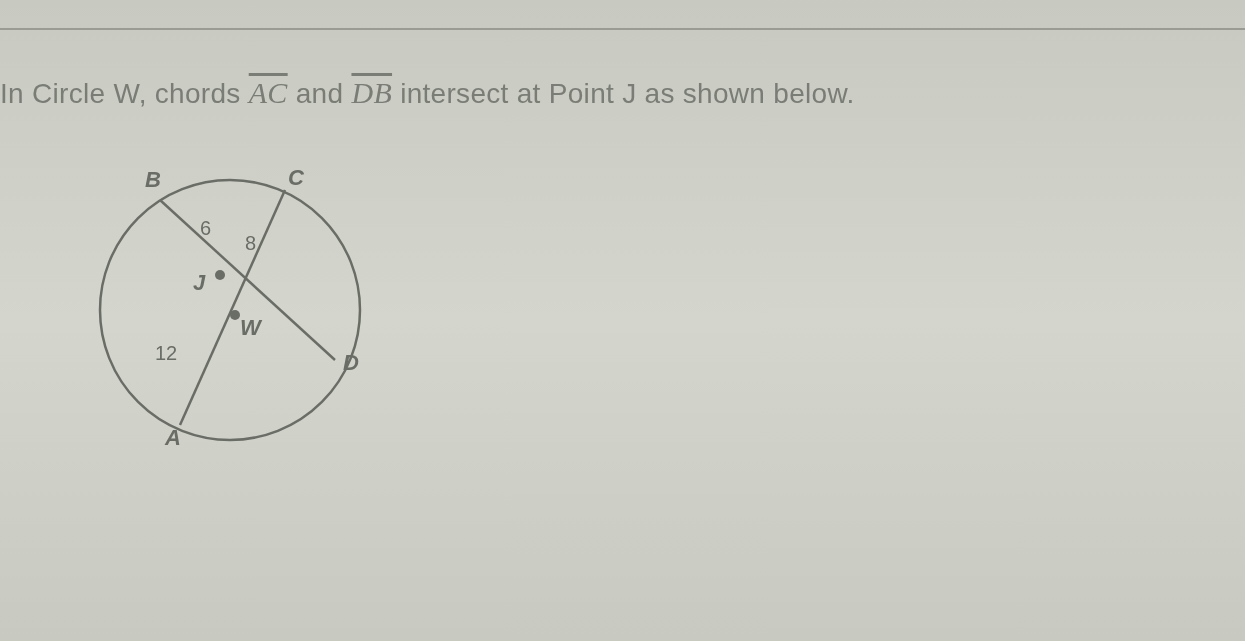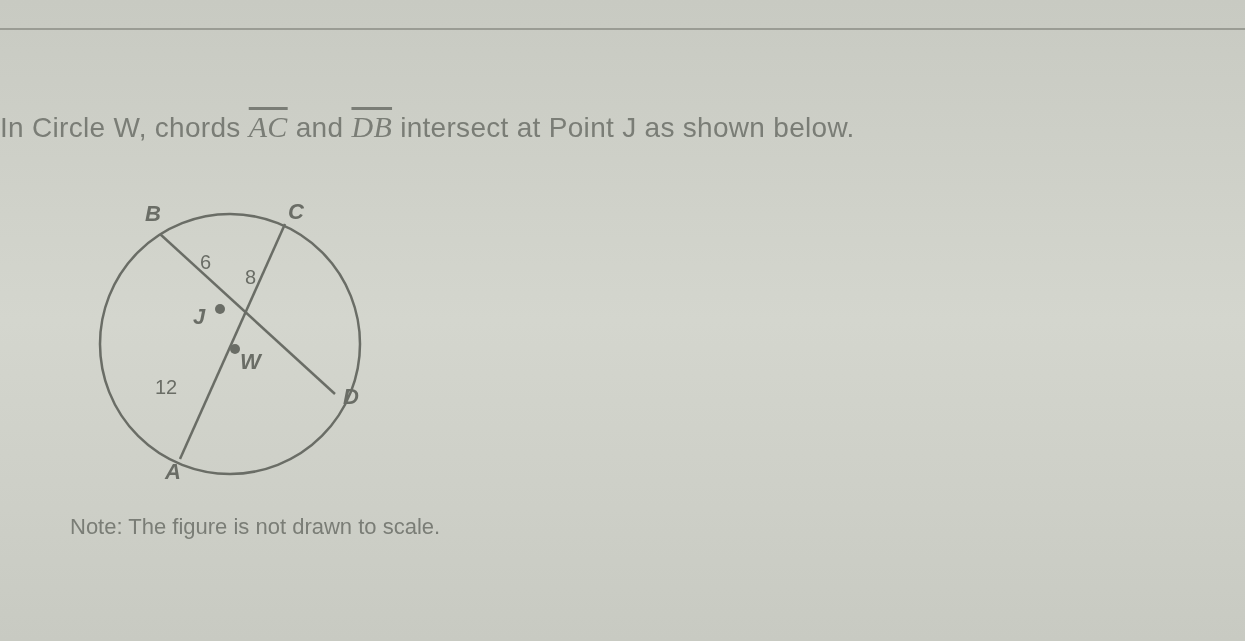--- a/index.html
+++ b/index.html
@@ -16,21 +16,21 @@
       position: relative;
       overflow: hidden;
     }
     .top-border {
       width: 100%;
       height: 2px;
       background: #9a9c94;
       margin-top: 28px;
     }
     .content {
-      padding: 80px 0 0 0;
+      padding: 46px 0 0 0;
     }
     .problem-text {
       font-size: 28px;
       color: #7a7d76;
       margin-left: 0;
       letter-spacing: 0.3px;
     }
     .overline {
       text-decoration: overline;
       font-style: italic;
@@ -107,14 +107,13 @@
       <text x="273" y="225">D</text>
       <text x="123" y="145">J</text>
       <text x="170" y="190">W</text>
 
       <text class="value-text" x="130" y="90">6</text>
       <text class="value-text" x="175" y="105">8</text>
       <text class="value-text" x="85" y="215">12</text>
     </svg>
   </div>
 
-  <div class="note-text">Note: The figure is not drawn to scale.</div>
 </div>
 
 </body></html>

